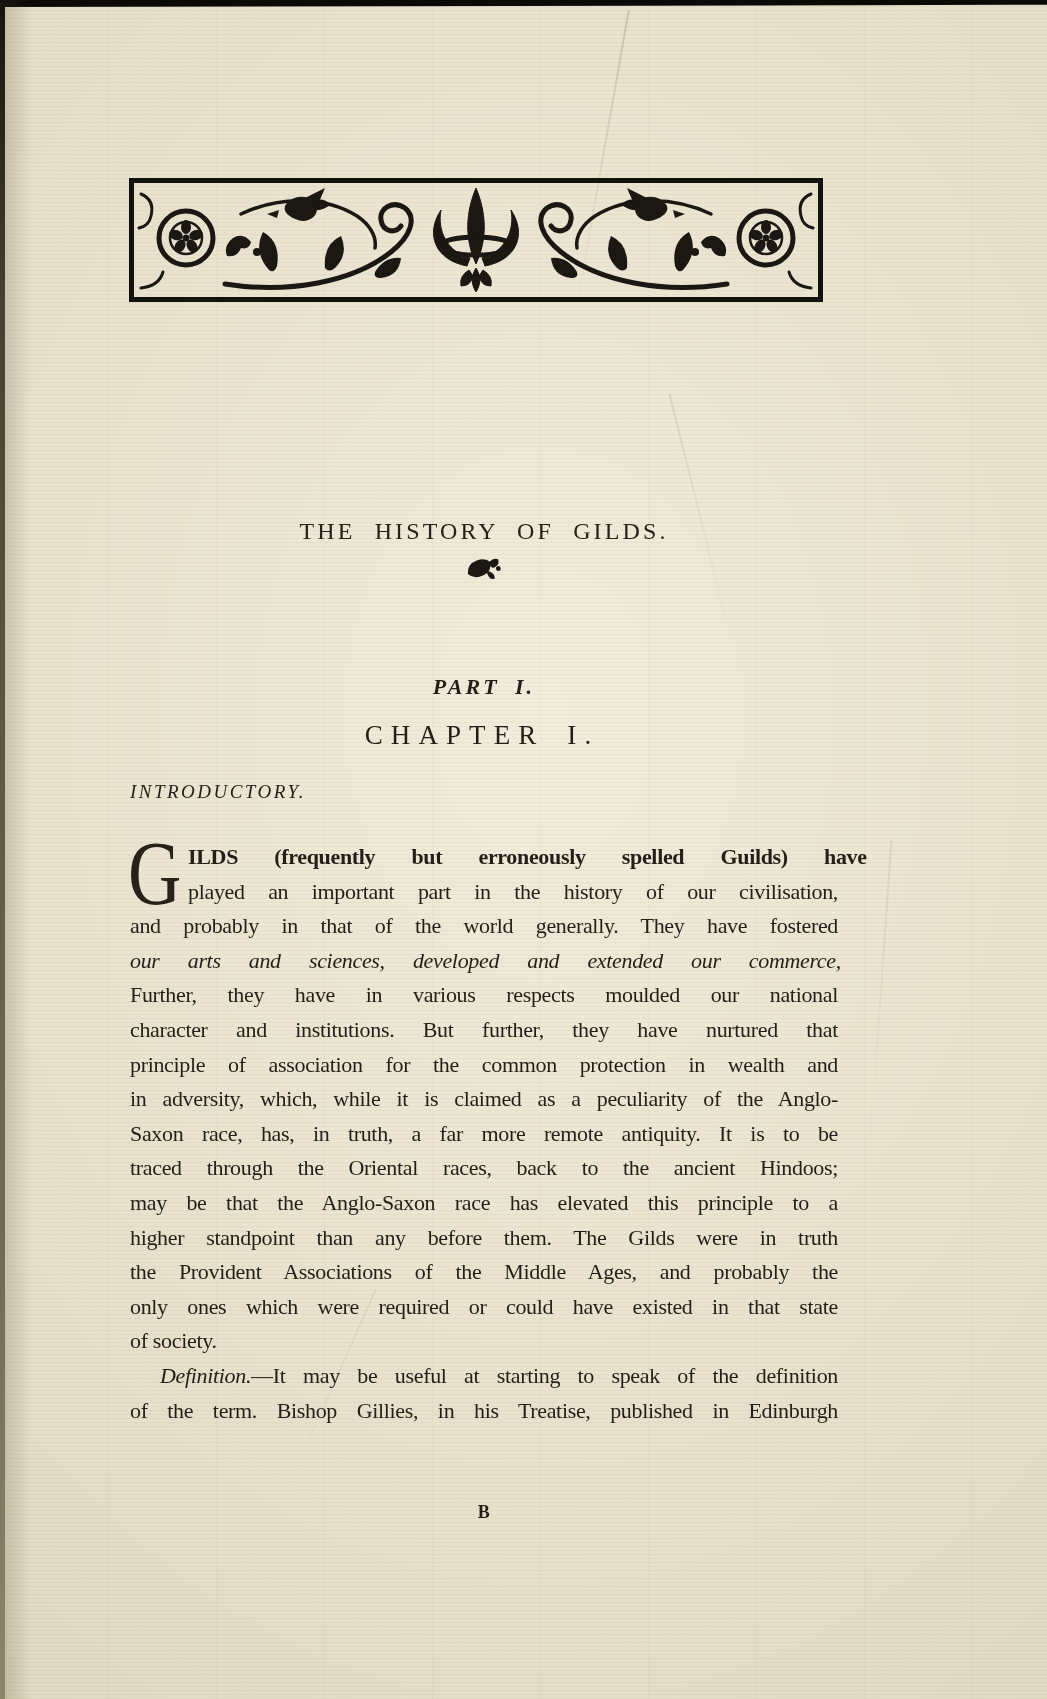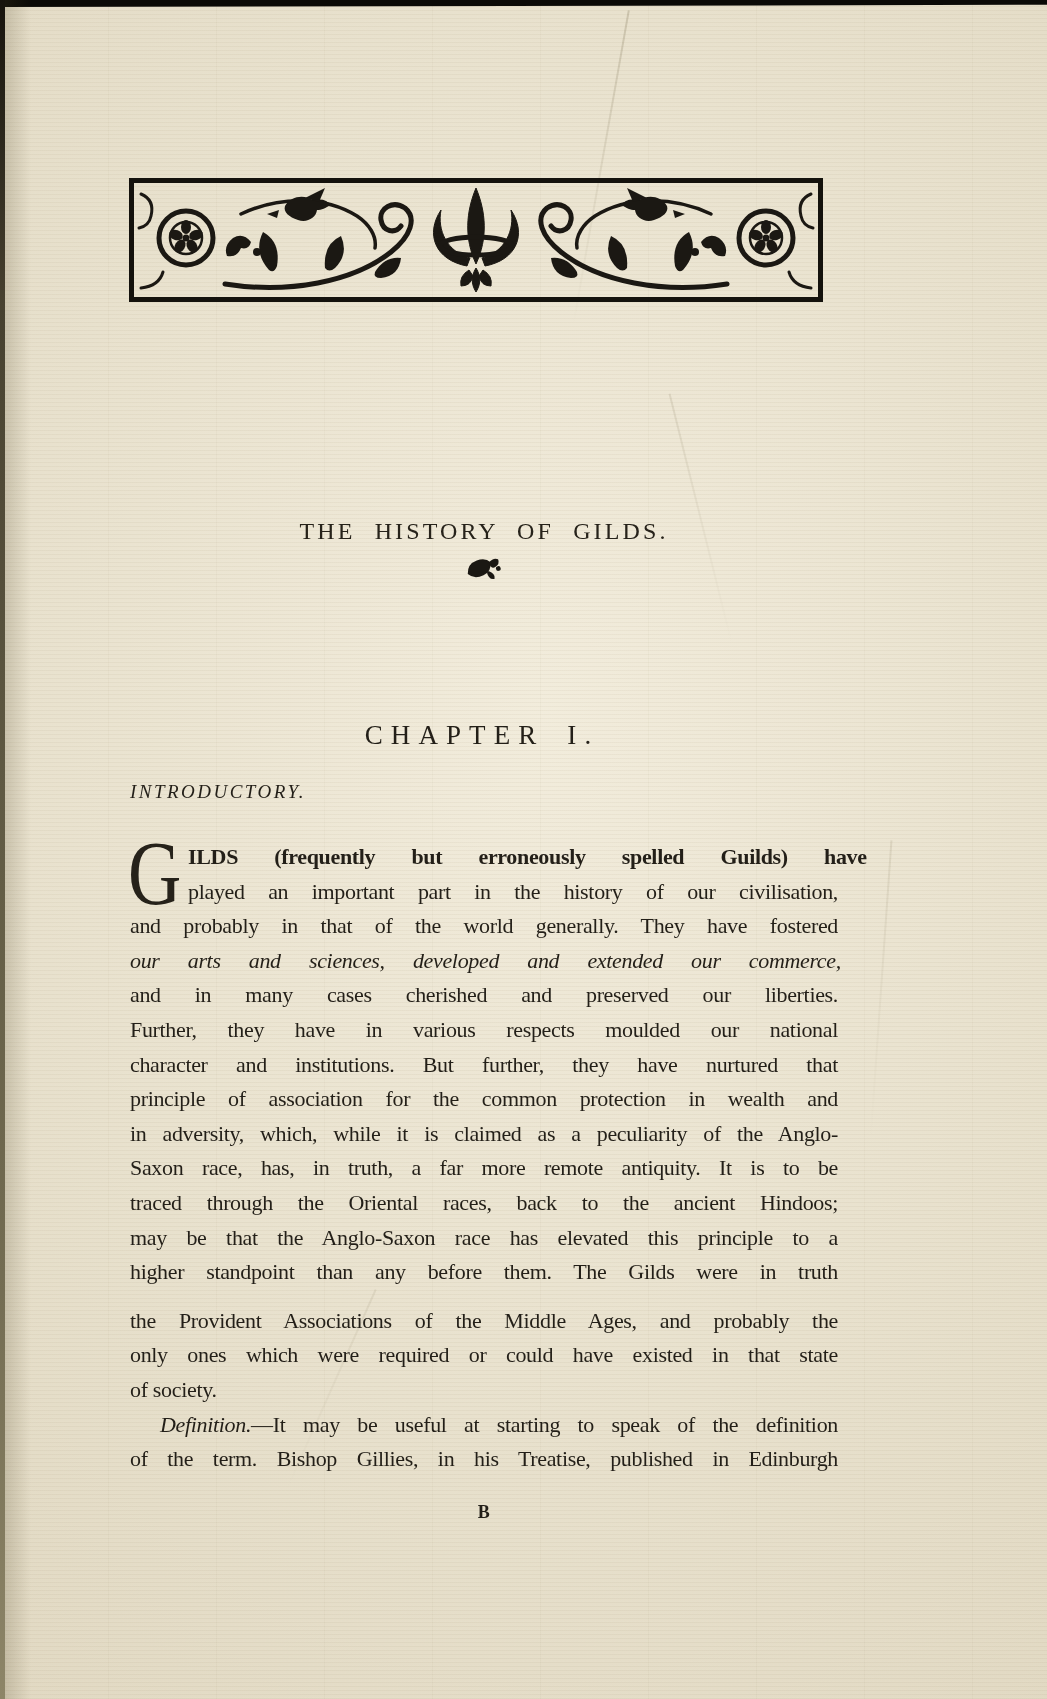--- a/index.html
+++ b/index.html
@@ -125,40 +125,40 @@
     <svg viewBox="0 0 40 26" width="40" height="26" xmlns="http://www.w3.org/2000/svg">
       <g fill="#1b1813">
         <path d="M3 14 q2 -10 12 -11 q9 -1 13 5 q-1 9 -10 11 q-10 2 -15 -5 z"></path>
         <path d="M26 8 q6 -4 10 -1 q1 5 -5 7 q-4 1 -5 -6 z"></path>
         <path d="M24 16 q6 4 4 9 q-6 0 -6 -8 z"></path>
         <circle cx="34" cy="16" r="2.4"></circle>
       </g>
     </svg>
   </div>
 
+  <div class="part">PART I.</div>
   <div class="chapter">CHAPTER I.</div>
   <div class="sectionh">INTRODUCTORY.</div>
 
   <div class="bodytext">
     <span class="dropcap">G</span>
     <div class="para">
         <div class="line dc" style="word-spacing: 31.0078px; font-weight: bold;"><span class="t">ILDS (frequently but erroneously spelled Guilds) have</span></div>
         <div class="line dc" style="word-spacing: 18.3472px;"><span class="t">played an important part in the history of our civilisation,</span></div>
         <div class="line" style="word-spacing: 17.4078px;"><span class="t">and probably in that of the world generally. They have fostered</span></div>
         <div class="line" style="word-spacing: 22.9746px; font-style: italic;"><span class="t">our arts and sciences, developed and extended our commerce,</span></div>
-        <div class="line" style="word-spacing: 28.8809px;"><span class="t">and in many cases cherished and preserved our liberties.</span></div>
         <div class="line" style="word-spacing: 25.5938px;"><span class="t">Further, they have in various respects moulded our national</span></div>
         <div class="line" style="word-spacing: 23.2852px;"><span class="t">character and institutions. But further, they have nurtured that</span></div>
         <div class="line" style="word-spacing: 17.6788px;"><span class="t">principle of association for the common protection in wealth and</span></div>
         <div class="line" style="word-spacing: 10.8711px;"><span class="t">in adversity, which, while it is claimed as a peculiarity of the Anglo-</span></div>
         <div class="line" style="word-spacing: 13.3654px;"><span class="t">Saxon race, has, in truth, a far more remote antiquity. It is to be</span></div>
         <div class="line" style="word-spacing: 19.7517px;"><span class="t">traced through the Oriental races, back to the ancient Hindoos;</span></div>
         <div class="line" style="word-spacing: 14.3849px;"><span class="t">may be that the Anglo-Saxon race has elevated this principle to a</span></div>
         <div class="line" style="word-spacing: 16.7719px;"><span class="t">higher standpoint than any before them. The Gilds were in truth</span></div>
-        <div class="line" style="word-spacing: 17.8368px; margin-top: 14px;"><span class="t">the Provident Associations of the Middle Ages, and probably the</span></div>
+        <div class="line" style="word-spacing: 17.8368px;"><span class="t">the Provident Associations of the Middle Ages, and probably the</span></div>
         <div class="line" style="word-spacing: 14.3849px;"><span class="t">only ones which were required or could have existed in that state</span></div>
         <div class="line last" style="word-spacing: 0px;"><span class="t">of society.</span></div>
       </div>
     <div class="para">
       <div class="line indent" style="word-spacing: 12.2719px;"><span class="t it">Definition.</span><span class="t">—It may be useful at starting to speak of the definition</span></div>
       <div class="line" style="word-spacing: 14.4797px;"><span class="t">of the term. Bishop Gillies, in his Treatise, published in Edinburgh</span></div>
     </div>
   </div>
 
   <div class="sig">B</div>

